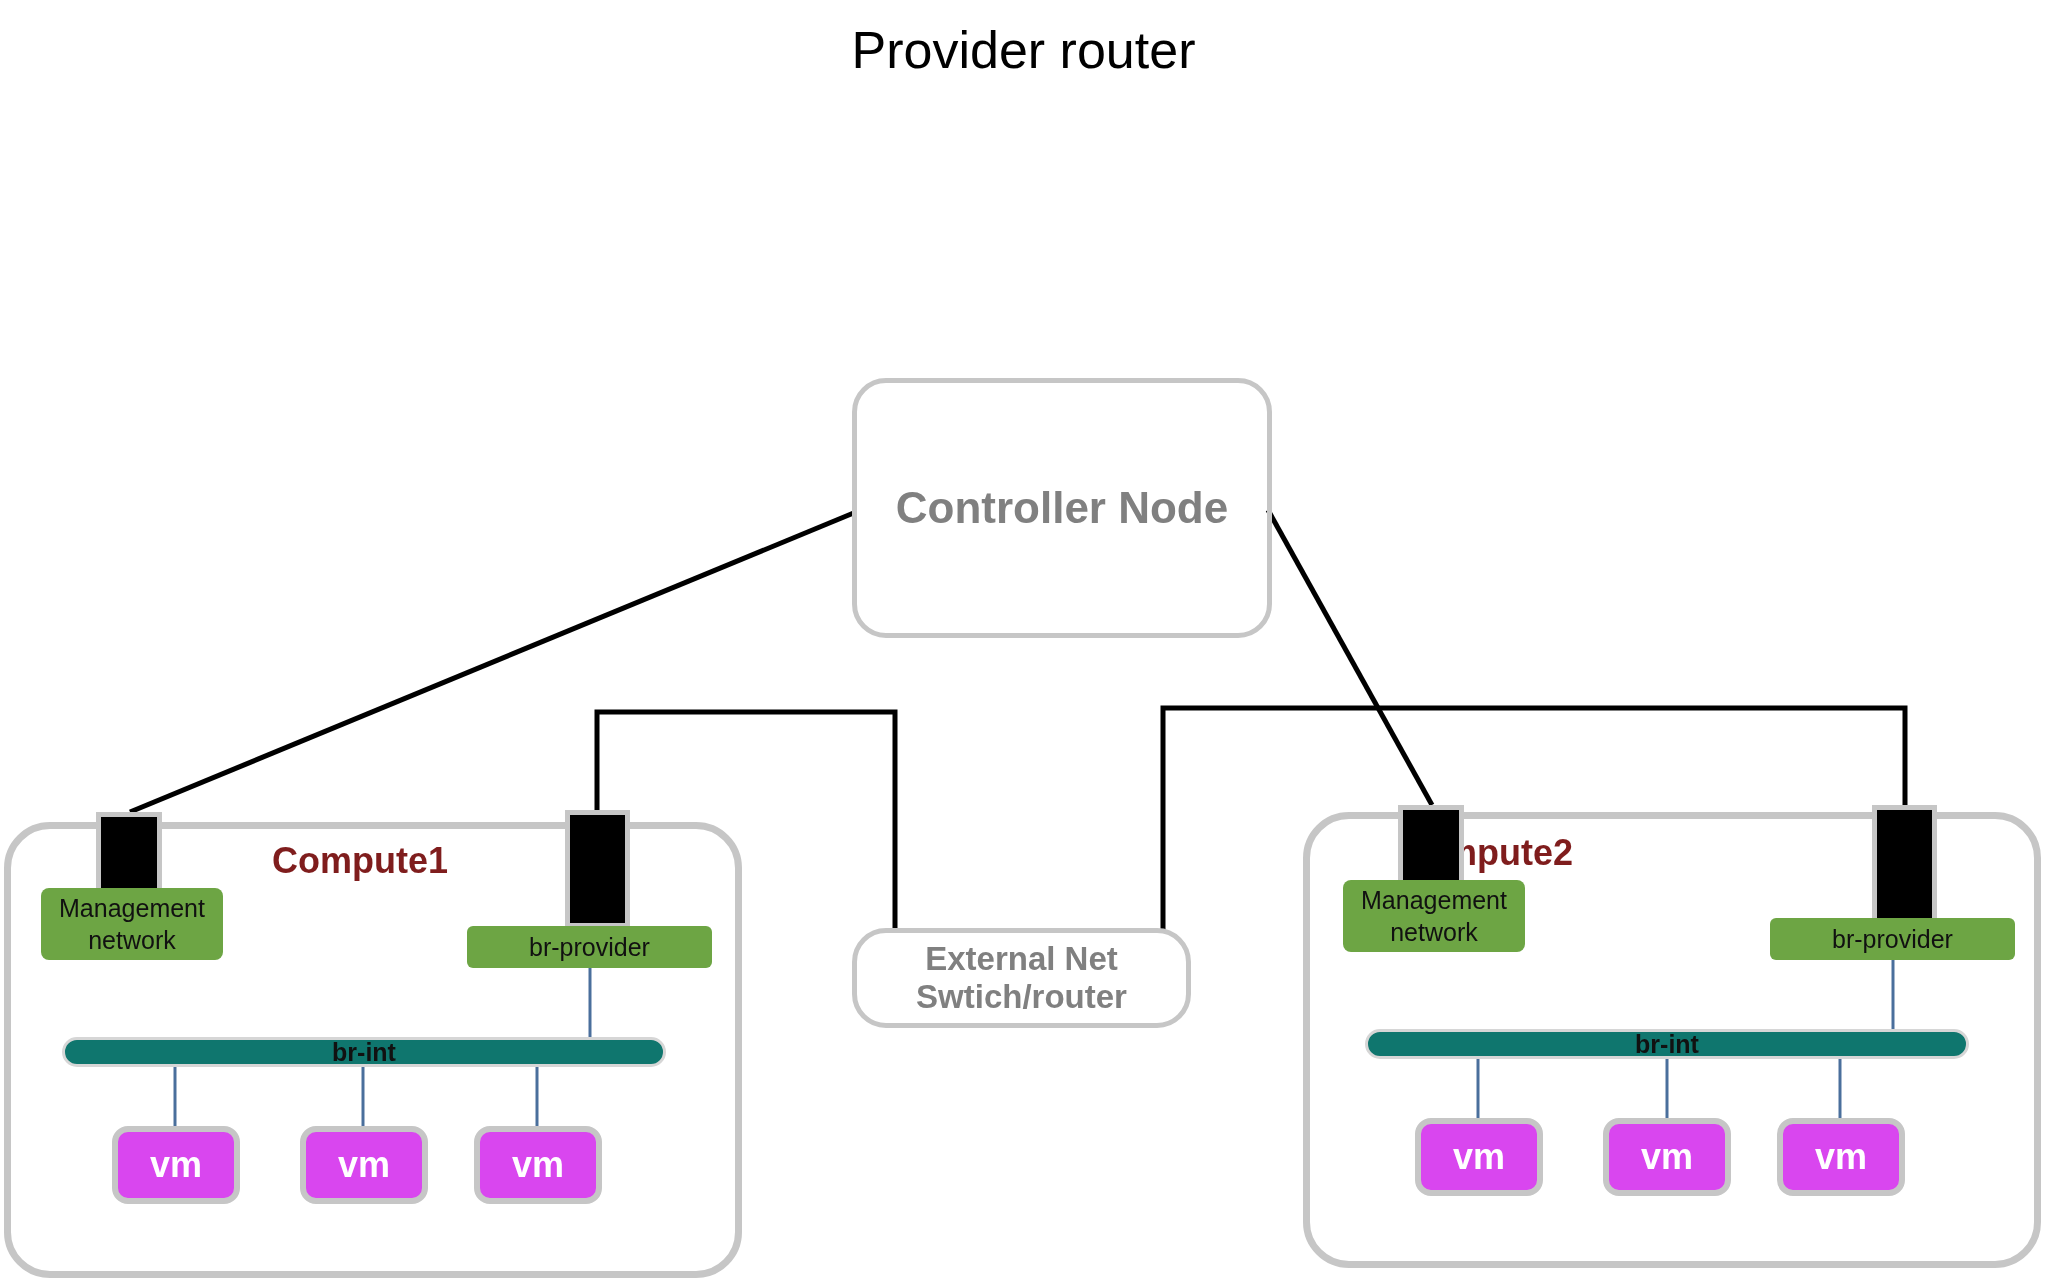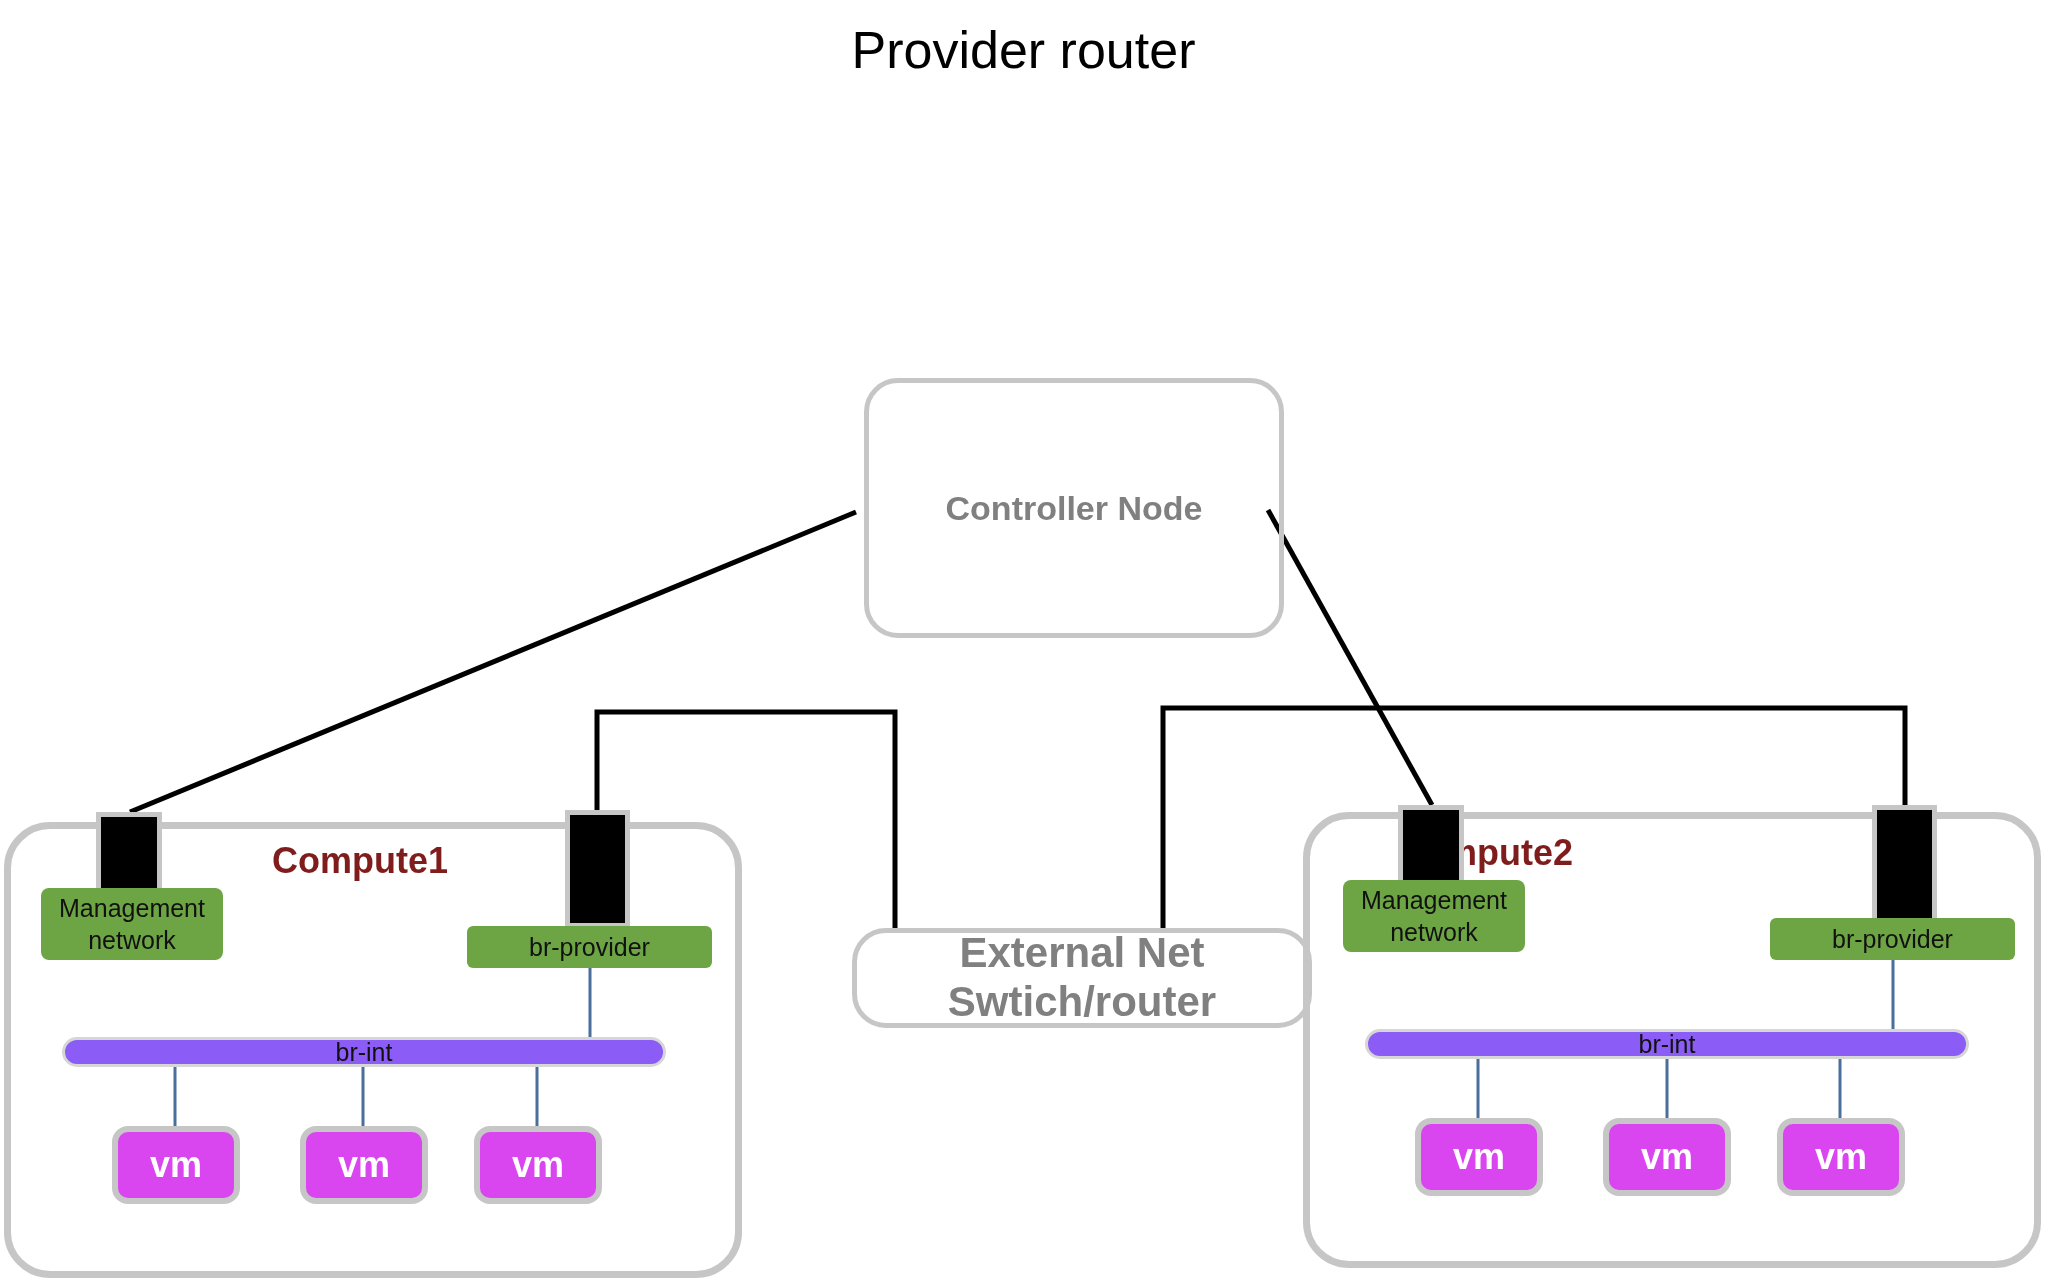--- a/index.html
+++ b/index.html
@@ -49,32 +49,31 @@
     color: #808080;
     font-weight: bold;
   }
 
   #controller-node {
     left: 852px;
     top: 378px;
     width: 420px;
     height: 260px;
     border-radius: 34px;
-    font-size: 34px;
+    font-size: 44px;
     line-height: 1.2;
-    margin-left: 12px;
   }
 
   #external-net {
     left: 852px;
     top: 928px;
-    width: 460px;
+    width: 339px;
     height: 100px;
     border-radius: 34px;
-    font-size: 42px;
+    font-size: 33px;
     line-height: 1.16;
   }
   #external-net .ext-lines { white-space: pre-line; }
 
   .compute-box {
     border: 7px solid #c6c6c6;
     background: transparent;
     box-sizing: border-box;
     border-radius: 46px;
   }
@@ -108,29 +107,30 @@
     justify-content: center;
     text-align: center;
     color: #111111;
     font-size: 25px;
     line-height: 1.3;
   }
   .pill-green.mgmt { border-radius: 8px; white-space: pre-line; }
 
   
   .pill-blue {
-    background: #8b5cf6;
+    background: #0f766e;
     border: 3px solid #d6d6d6;
     border-radius: 26px;
     box-sizing: border-box;
     display: flex;
     align-items: center;
     justify-content: center;
     color: #111111;
     font-size: 25px;
+    font-weight: bold;
   }
 
   
   .vm-box {
     background: #d946ef;
     border: 6px solid #c6c6c6;
     border-radius: 16px;
     box-sizing: border-box;
     display: flex;
     align-items: center;

